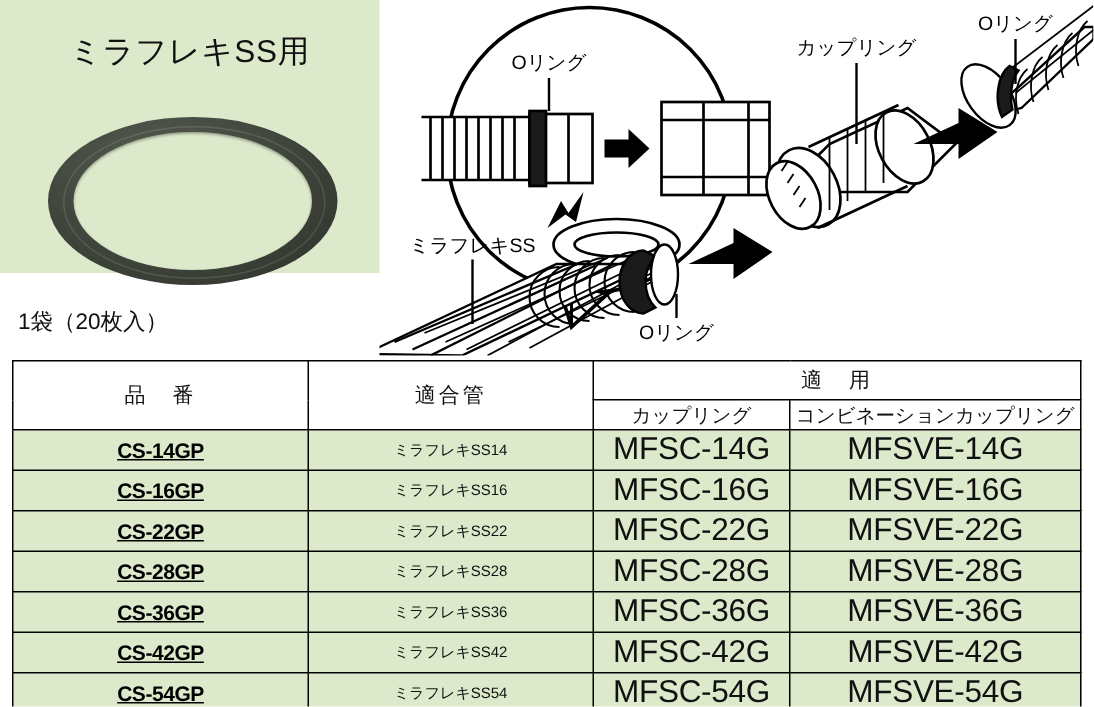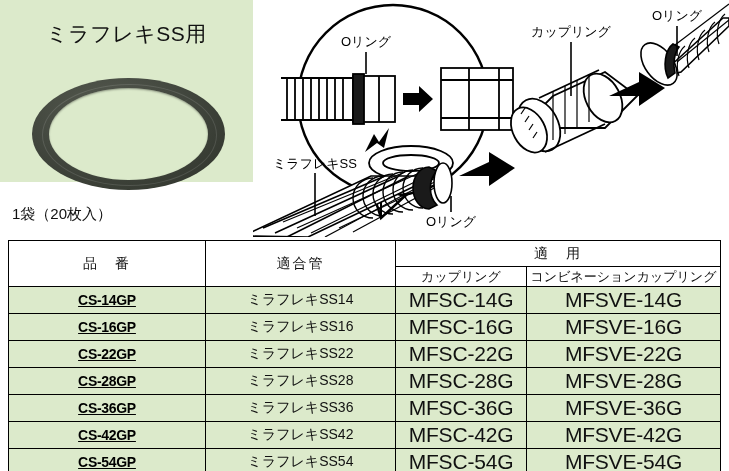--- a/index.html
+++ b/index.html
@@ -128,21 +128,21 @@
     height: 26px;
     font-size: 15px;
   }
   table.spec tbody td.code {
     font-weight: bold;
     font-size: 14px;
     letter-spacing: -0.3px;
     color: #000;
     text-decoration: underline;
   }
-  table.spec tbody td.pipe { font-size: 14px; }
+  table.spec tbody td.pipe { font-size: 10px; }
   table.spec tbody td.appl { font-size: 21px; letter-spacing: -0.2px; }
 
   col.c1 { width: 197px; }
   col.c2 { width: 190px; }
   col.c3 { width: 131px; }
   col.c4 { width: 194px; }
 </style>
 </head>
 <body>
 

